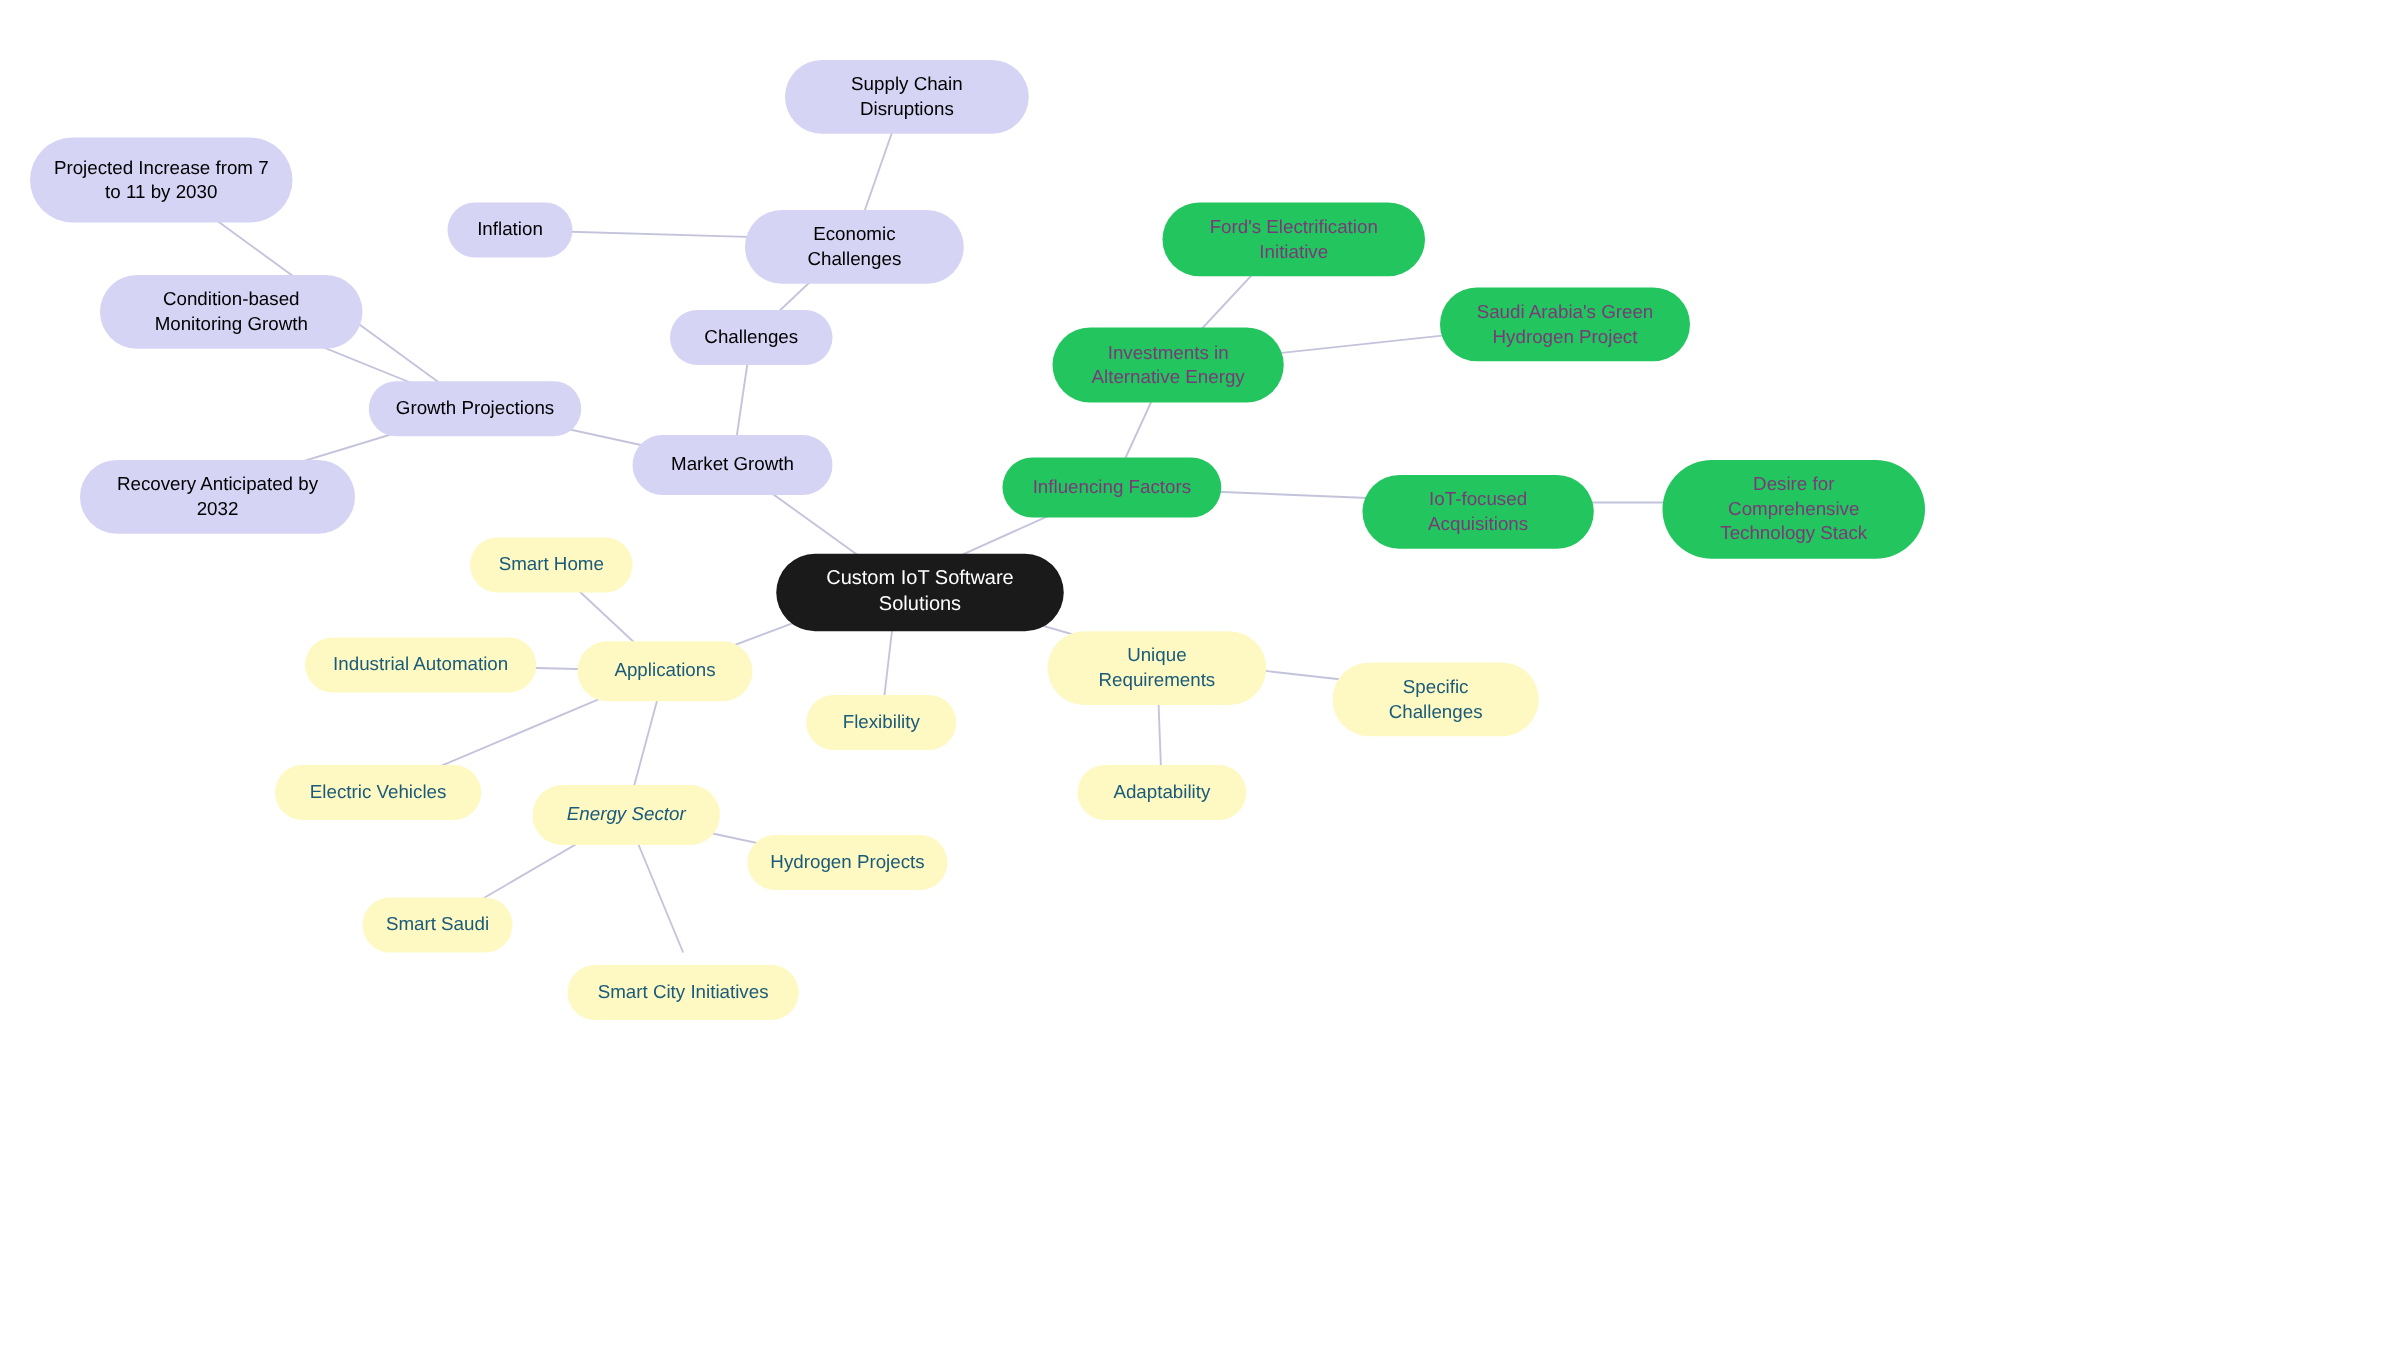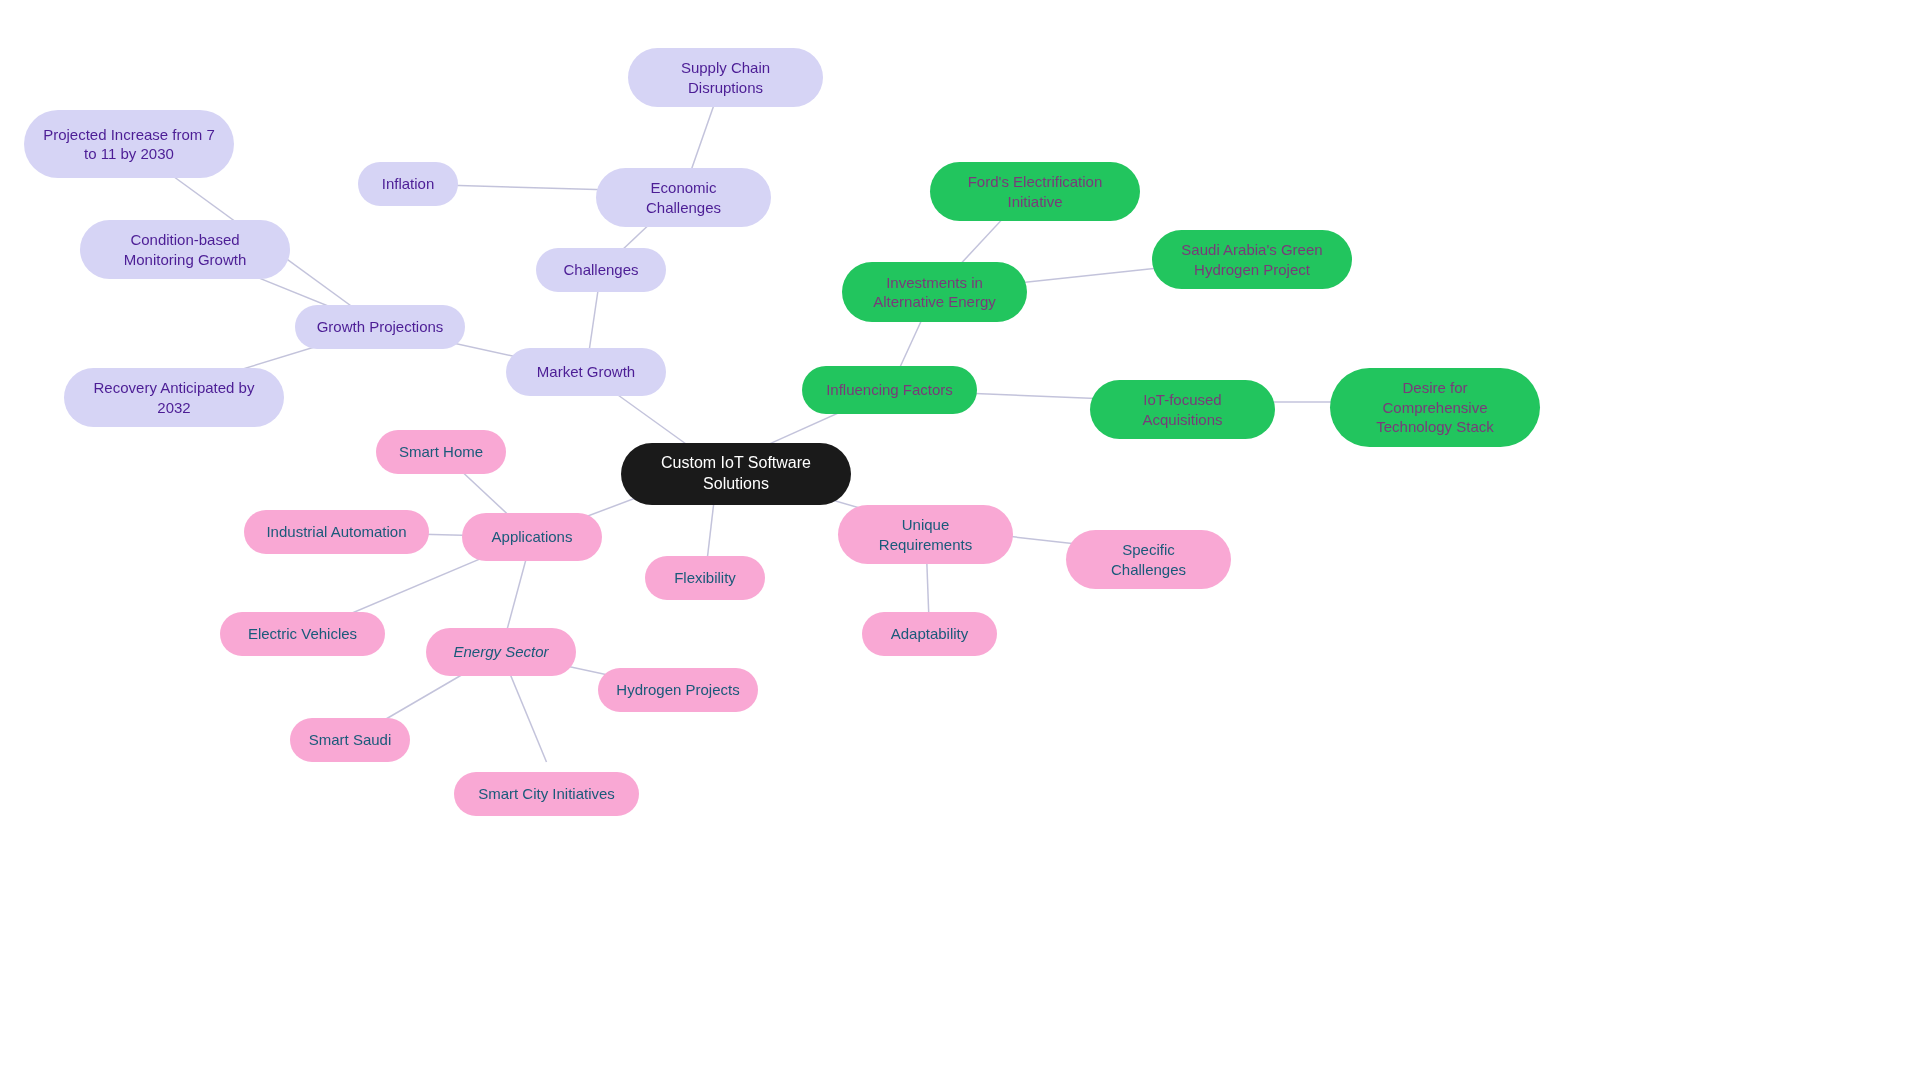--- a/index.html
+++ b/index.html
@@ -39,30 +39,30 @@
     }
     .node-center {
       background: #1a1a1a;
       color: #ffffff;
       font-size: 16px;
       font-weight: 500;
       border-radius: 40px;
     }
     .node-purple {
       background: #d6d4f5;
-      color: #4c1d95;
+      color: #000000;
       border: none;
     }
     .node-pink {
       background: #22c55e;
       color: #7a3a7a;
       border: none;
     }
     .node-blue {
-      background: #f9a8d4;
+      background: #fef9c3;
       color: #1a5a7a;
       border: none;
     }
   </style>
 </head>
 <body>
 
 <div id="mindmap-container">
   <svg id="connections">
       <line x1="718" y1="467" x2="586" y2="372" stroke="#aaaacc" stroke-width="1.5" opacity="0.7"></line>

